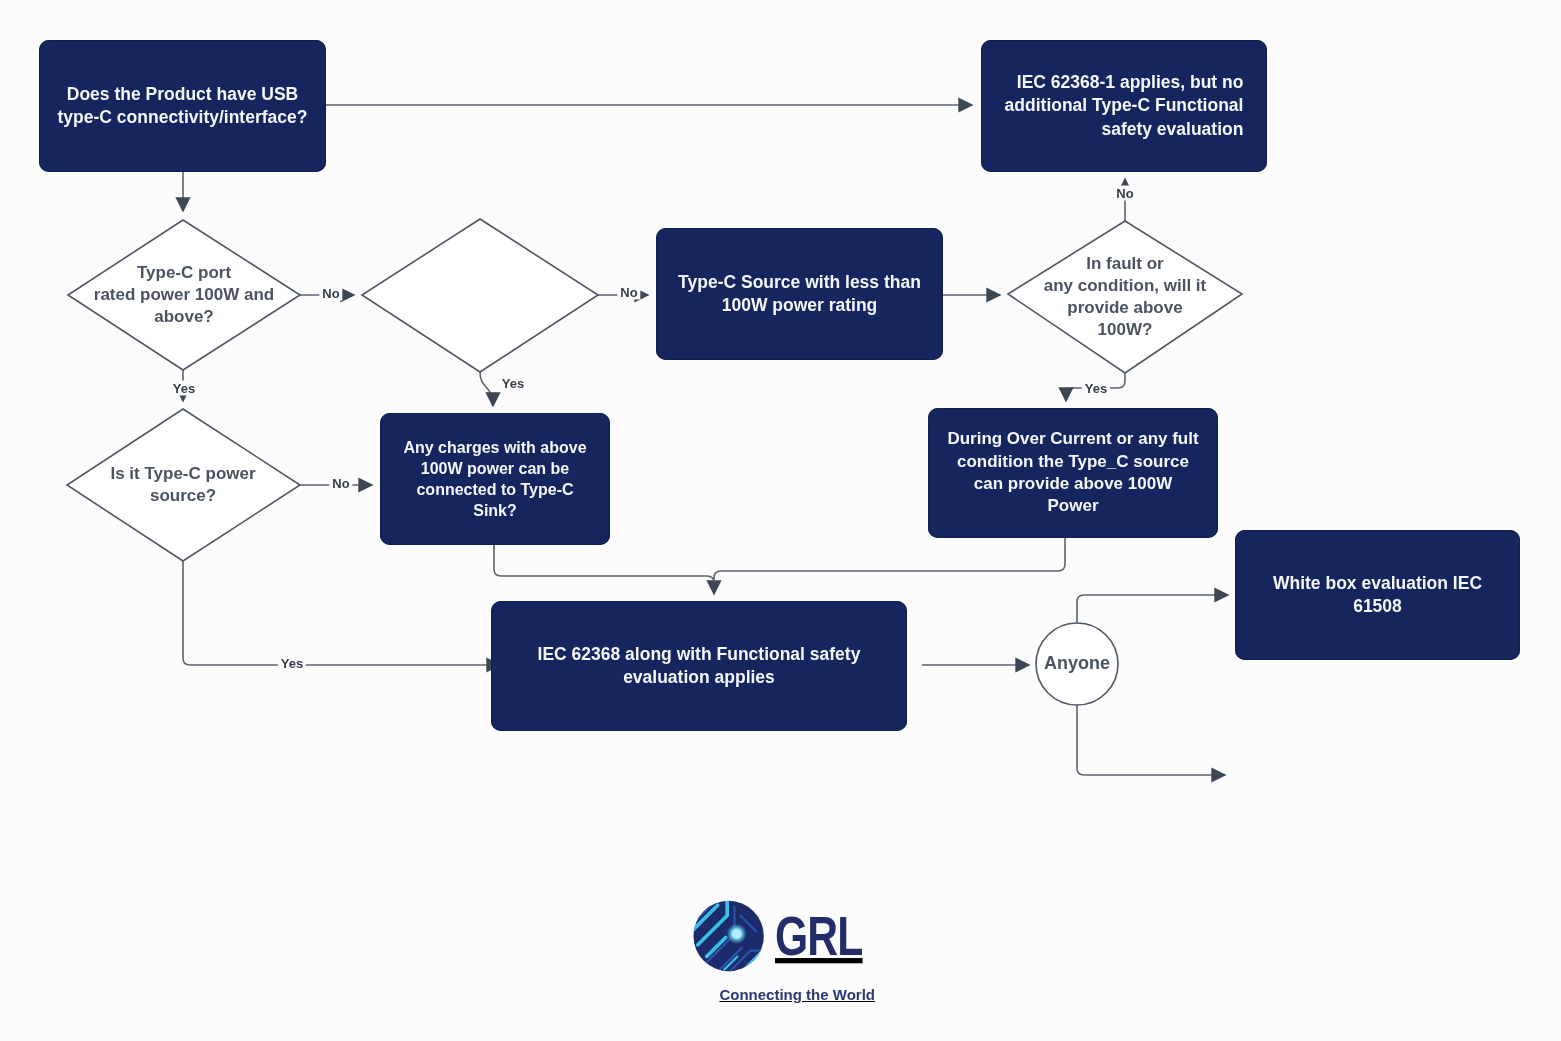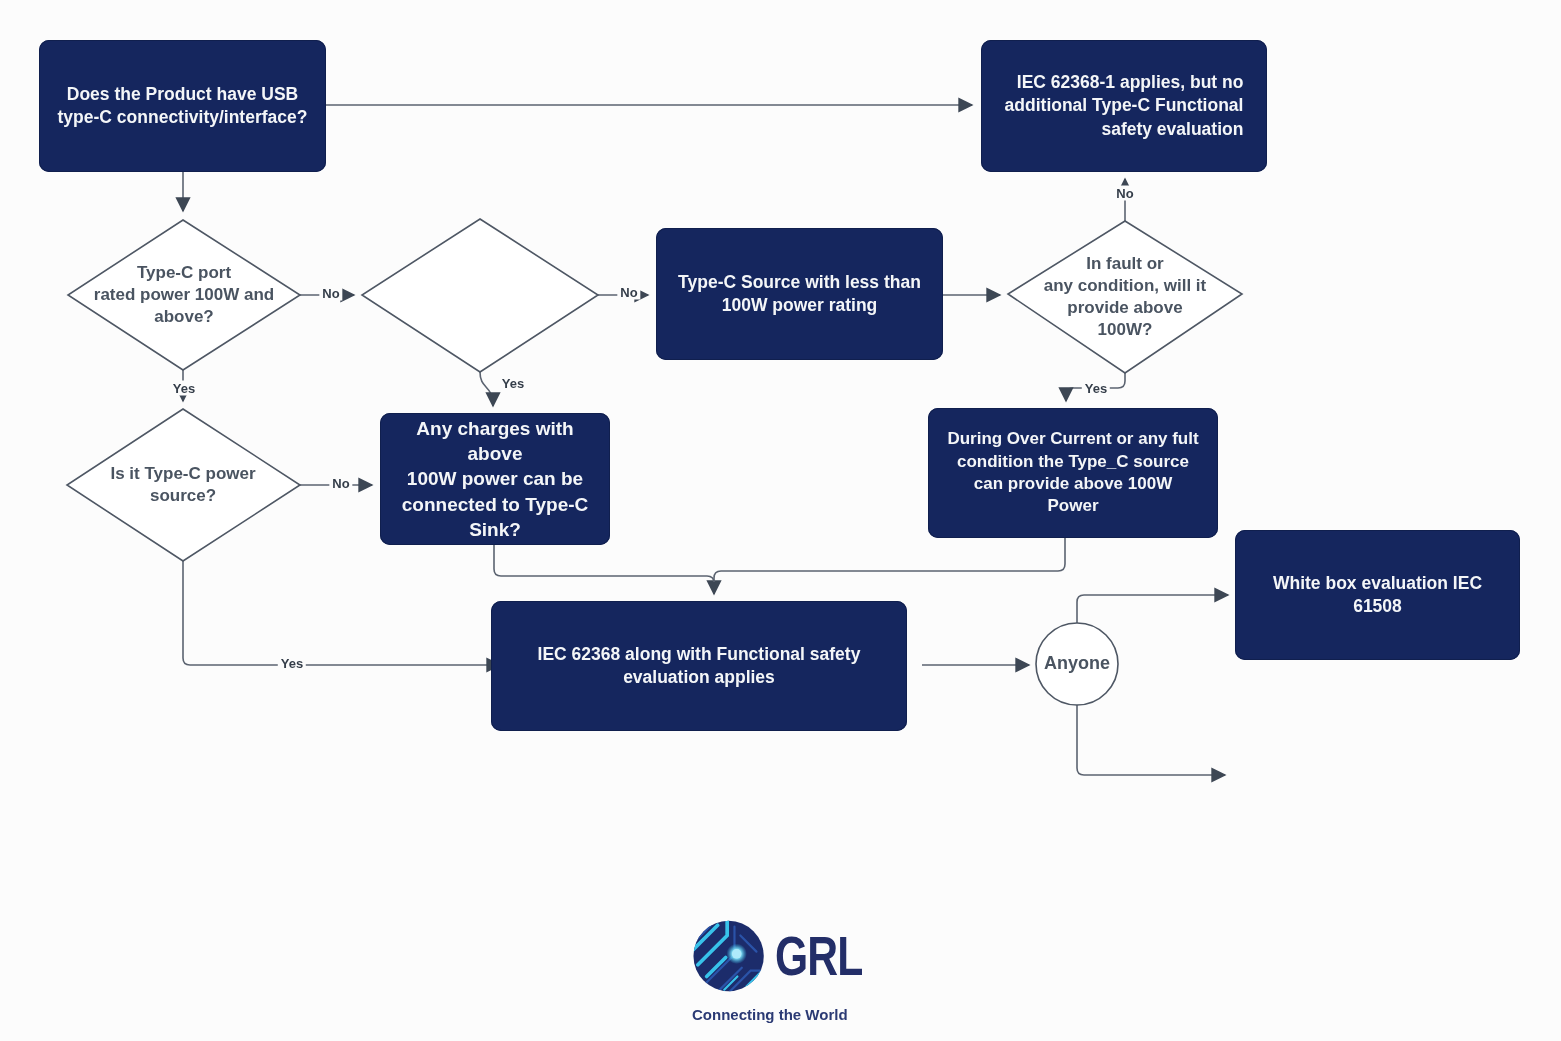--- a/index.html
+++ b/index.html
@@ -18,29 +18,29 @@
   }
   .dtext{
     position:absolute;z-index:3;color:#4a5461;font-weight:bold;font-size:17px;
     line-height:1.3;text-align:center;display:flex;align-items:center;
     justify-content:center;white-space:pre-line;pointer-events:none;
   }
   .elabel{
     position:absolute;z-index:4;color:#353e4a;font-weight:bold;font-size:13px;
     background:#fcfcfc;padding:0 3px;transform:translate(-50%,-50%);
   }
-  .logo{position:absolute;left:692px;top:914px;z-index:2;width:190px;}
+  .logo{position:absolute;left:692px;top:894px;z-index:2;width:190px;text-decoration:underline;}
   .logo-row{display:flex;align-items:center;gap:10px;}
   .logo-grl{
     color:#232e68;font-weight:bold;font-size:52px;letter-spacing:-1px;
     transform:scale(0.82,1.05);transform-origin:left center;line-height:1;
   }
   .logo-tagline{
-    margin-top:8px;text-align:left;color:#2b3a74;font-weight:bold;
-    font-size:15px;width:168px;
+    margin-top:8px;text-align:right;color:#2b3a74;font-weight:bold;
+    font-size:15px;width:168px;margin-left:15px;
   }
 </style>
 </head>
 <body>
 
 <div class="canvas">
 
   <svg class="wires" width="1561" height="1041" viewBox="0 0 1561 1041">
     <defs>
       <marker id="arr" viewBox="0 0 10 10" refX="9" refY="5" markerWidth="9.5" markerHeight="9.5" orient="auto-start-reverse">
@@ -79,21 +79,21 @@
   <div class="box" style="left:39px;top:40px;width:287px;height:132px;">Does the Product have USB
 type-C connectivity/interface?</div>
 
   <div class="box" style="left:981px;top:40px;width:286px;height:132px;text-align:right;">IEC 62368-1 applies, but no
 additional Type-C Functional
 safety evaluation</div>
 
   <div class="box" style="left:656px;top:228px;width:287px;height:132px;">Type-C Source with less than
 100W power rating</div>
 
-  <div class="box" style="left:380px;top:413px;width:230px;height:132px;font-size:19px;">Any charges with above
+  <div class="box" style="left:380px;top:413px;width:230px;height:132px;font-size:16px;">Any charges with above
 100W power can be
 connected to Type-C
 Sink?</div>
 
   <div class="box" style="left:922px;top:408px;width:290px;height:130px;font-size:17px;margin-left:6px;">During Over Current or any fult
 condition the Type_C source
 can provide above 100W
 Power</div>
 
   <div class="box" style="left:491px;top:601px;width:416px;height:130px;">IEC 62368 along with Functional safety

